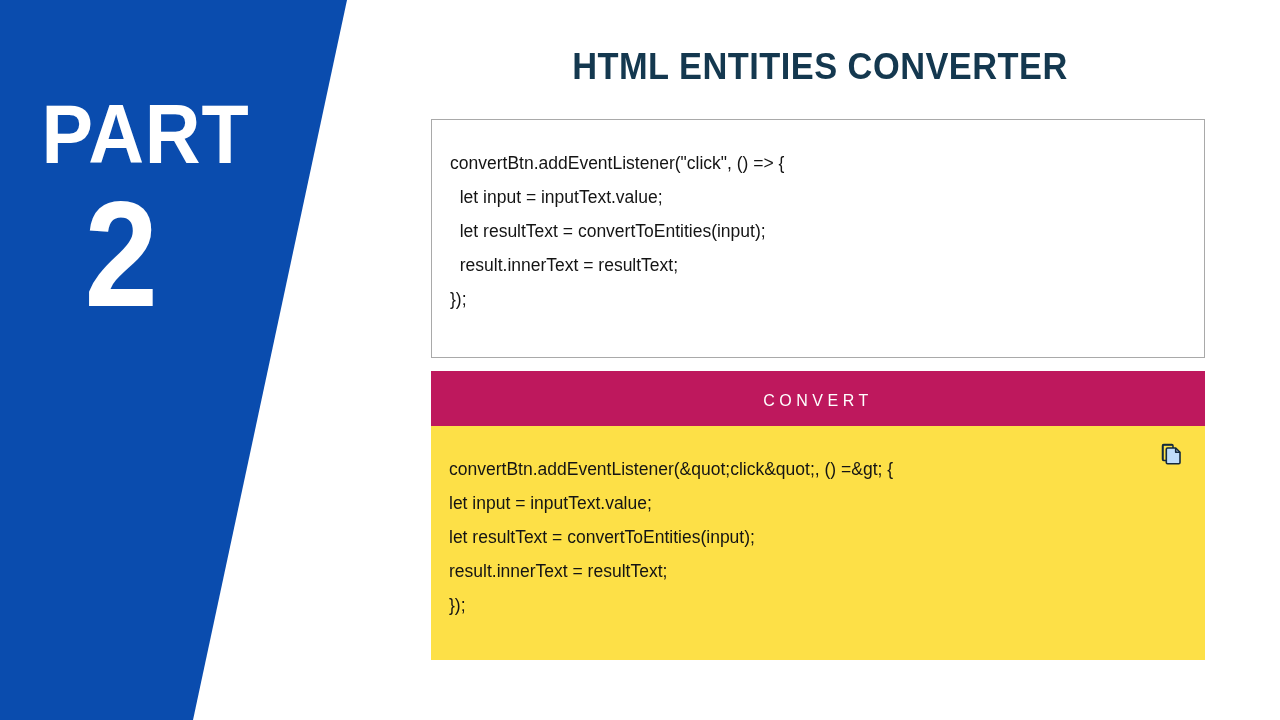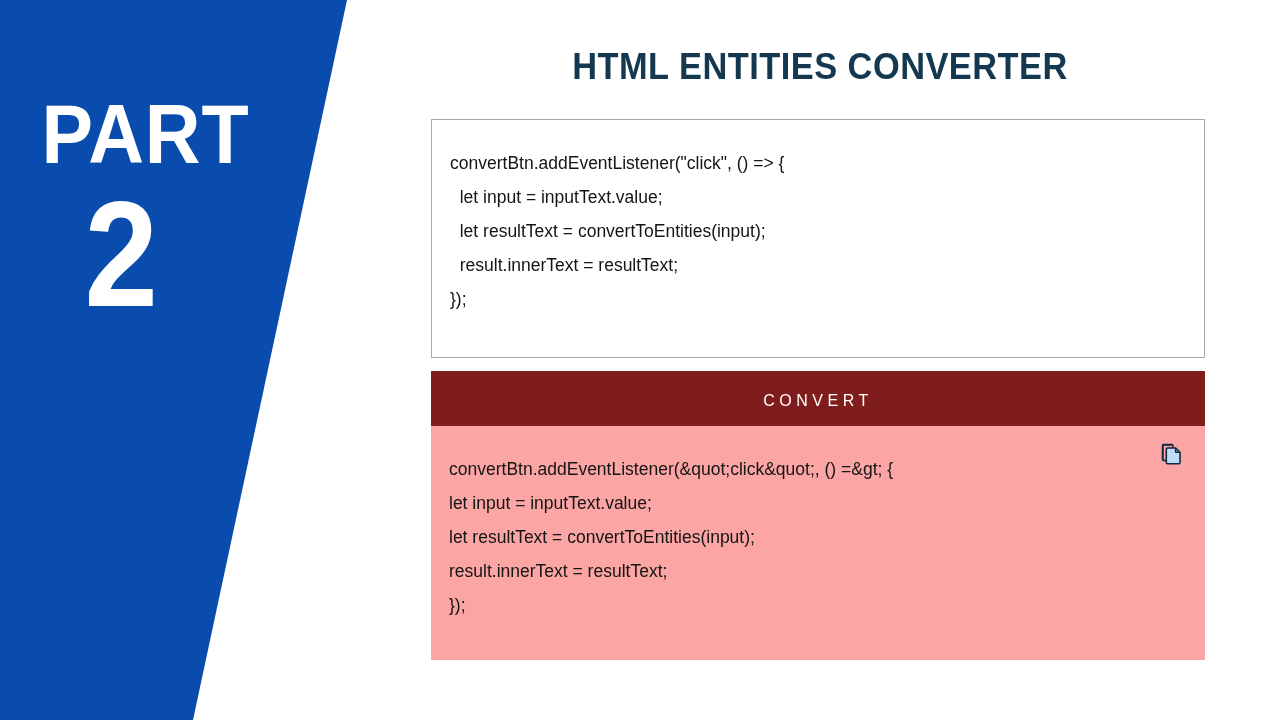--- a/index.html
+++ b/index.html
@@ -96,39 +96,39 @@
     font-size: 17.5px;
     line-height: 34px;
     white-space: pre;
   }
 
   
   #convert-button {
     position: absolute;
     left: 71px; top: 371px;
     width: 774px; height: 60px;
-    background: #7f1d1d;
+    background: #be185d;
     border: none;
     color: #ffffff;
     font-family: "Liberation Sans", sans-serif;
     font-size: 16px;
     font-weight: 400;
     letter-spacing: 4.5px;
     text-align: center;
     line-height: 44px;
     cursor: pointer;
     padding: 0;
   }
 
   
   #output-panel {
     position: absolute;
     left: 71px; top: 426px;
     width: 774px; height: 234px;
-    background: #fca5a5;
+    background: #fde047;
     padding: 26px 18px 28px 18px;
     overflow: hidden;
   }
   .out-line {
     color: #141414;
     font-family: "Liberation Sans", sans-serif;
     font-size: 17.5px;
     line-height: 34px;
     white-space: pre;
   }

